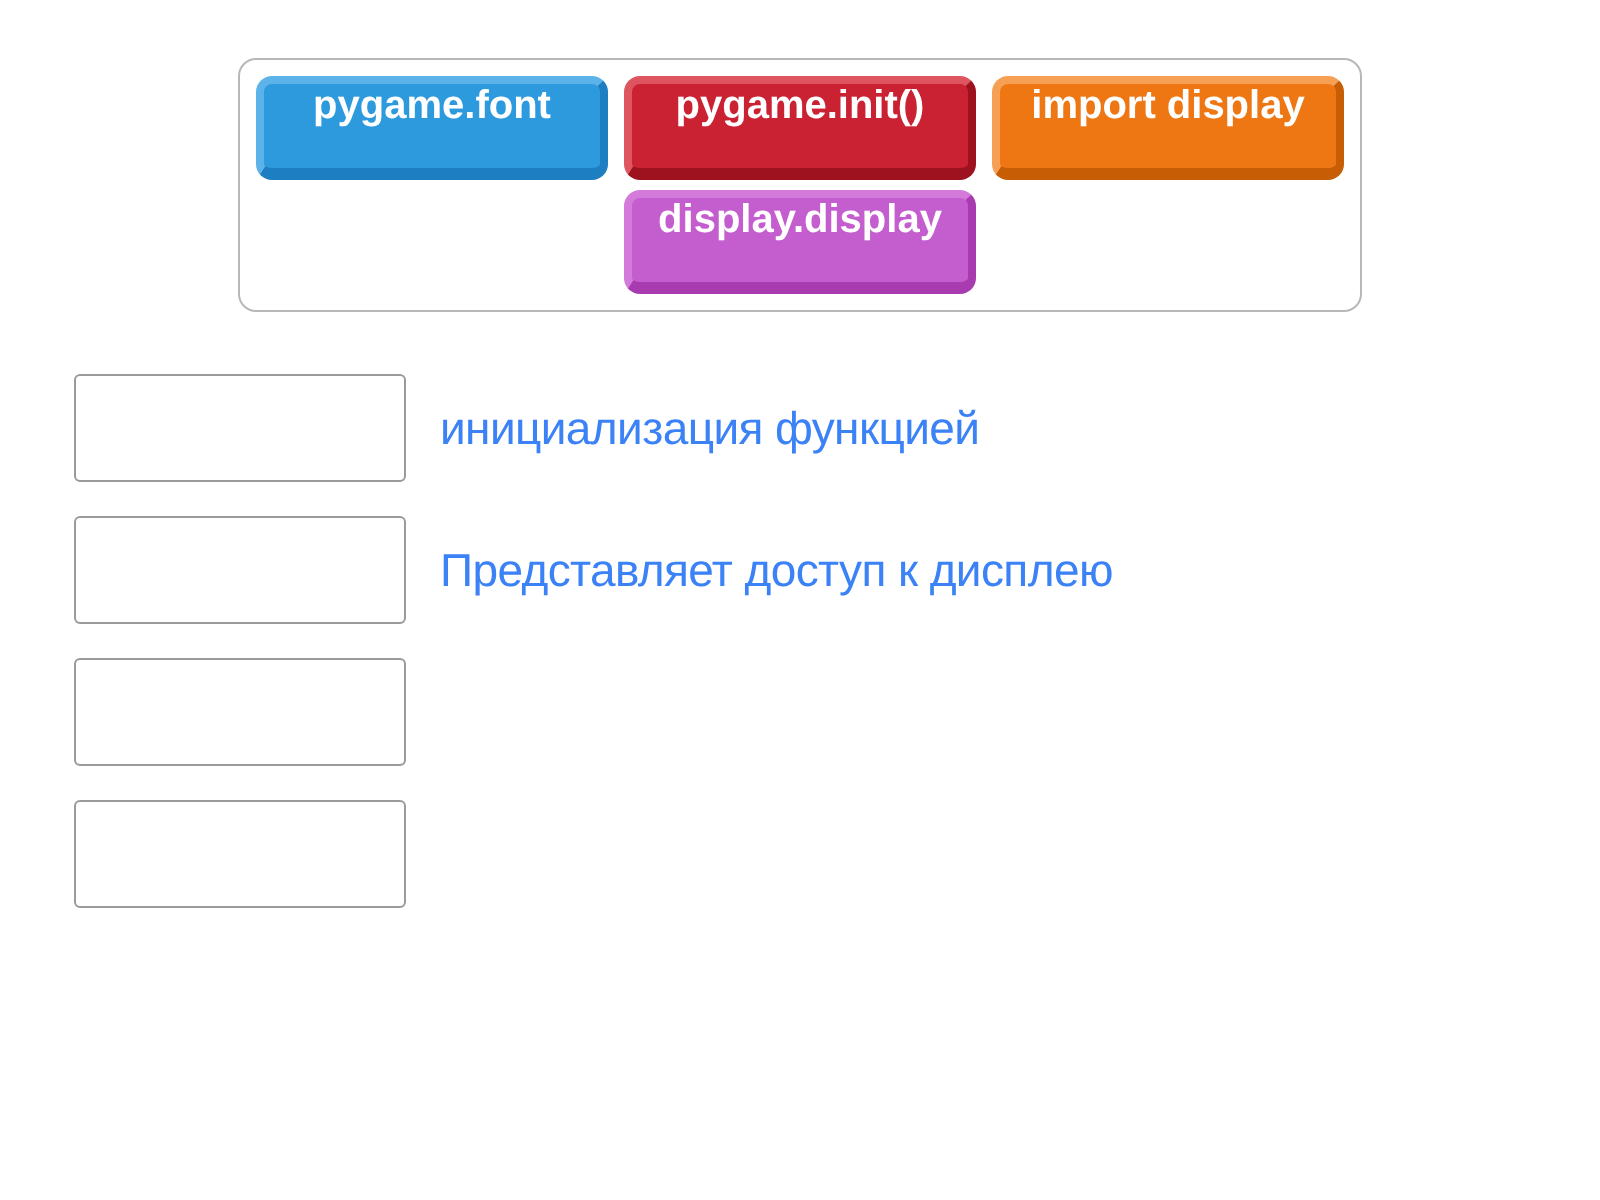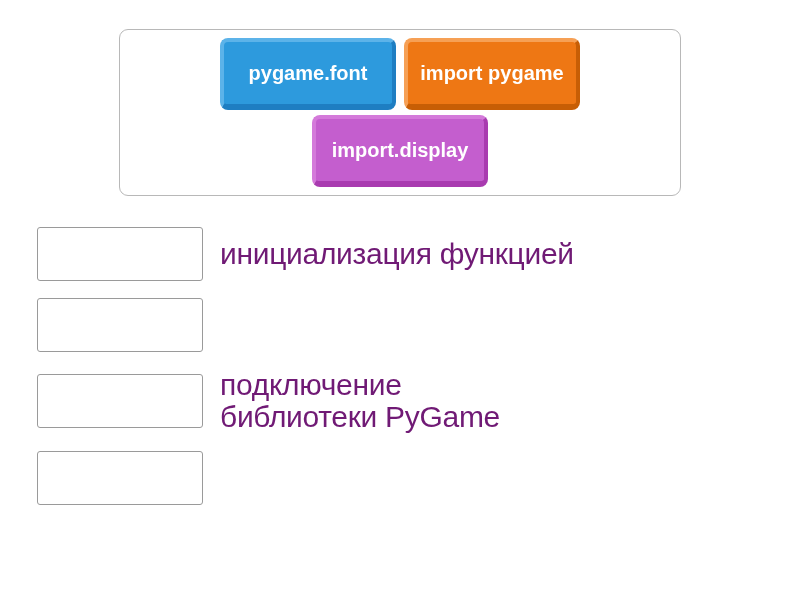--- a/index.html
+++ b/index.html
@@ -24,25 +24,24 @@
     align-items: center;
     gap: 5px;
   }
   .bank-row {
     display: flex;
     justify-content: center;
     gap: 8px;
   }
   .chip {
     box-sizing: border-box;
-    height: 72px;
+    height: 52px;
     min-width: 176px;
     padding: 0 12px;
     display: flex;
-    align-items: center;
     justify-content: center;
     background: var(--main);
     border-style: solid;
     border-width: 4px 4px 6px 4px;
     border-top-color: var(--light);
     border-left-color: var(--light);
     border-right-color: var(--dark);
     border-bottom-color: var(--dark);
     border-radius: 8px;
     color: #ffffff;
@@ -68,55 +67,57 @@
   .drop-box {
     flex: none;
     box-sizing: border-box;
     width: 166px;
     height: 54px;
     background: #ffffff;
     border: 1px solid #9a9a9a;
     border-radius: 3px;
   }
   .definition {
-    font-size: 30px;
-    color: #701a75;
+    font-size: 23px;
+    color: #3b82f6;
     line-height: 1.08;
     letter-spacing: -0.3px;
     white-space: pre-line;
   }
 </style>
 </head>
 <body>
 
 <div class="bank">
   <div class="bank-row">
     <div class="chip" style="--main: #2d9add; --light: #5cb3e9; --dark: #1e7ec2;">
       <span>pygame.font</span>
     </div>
+    <div class="chip" style="--main: #ca2133; --light: #de5560; --dark: #9e1220;">
+      <span>pygame.init()</span>
+    </div>
     <div class="chip" style="--main: #ee7714; --light: #f6a055; --dark: #c75e05;">
-      <span>import pygame</span>
+      <span>import display</span>
     </div>
   </div>
   <div class="bank-row">
     <div class="chip" style="--main: #c45ece; --light: #d47ada; --dark: #a93bb0;">
-      <span>import.display</span>
+      <span>display.display</span>
     </div>
   </div>
 </div>
 
 <div class="matches">
   <div class="match-row">
     <div class="drop-box"></div>
     <div class="definition">инициализация функцией</div>
   </div>
   <div class="match-row">
     <div class="drop-box"></div>
+    <div class="definition">Представляет доступ к дисплею</div>
   </div>
   <div class="match-row">
     <div class="drop-box"></div>
-    <div class="definition">подключение
-библиотеки PyGame</div>
   </div>
   <div class="match-row">
     <div class="drop-box"></div>
   </div>
 </div>
 
 </body></html>

